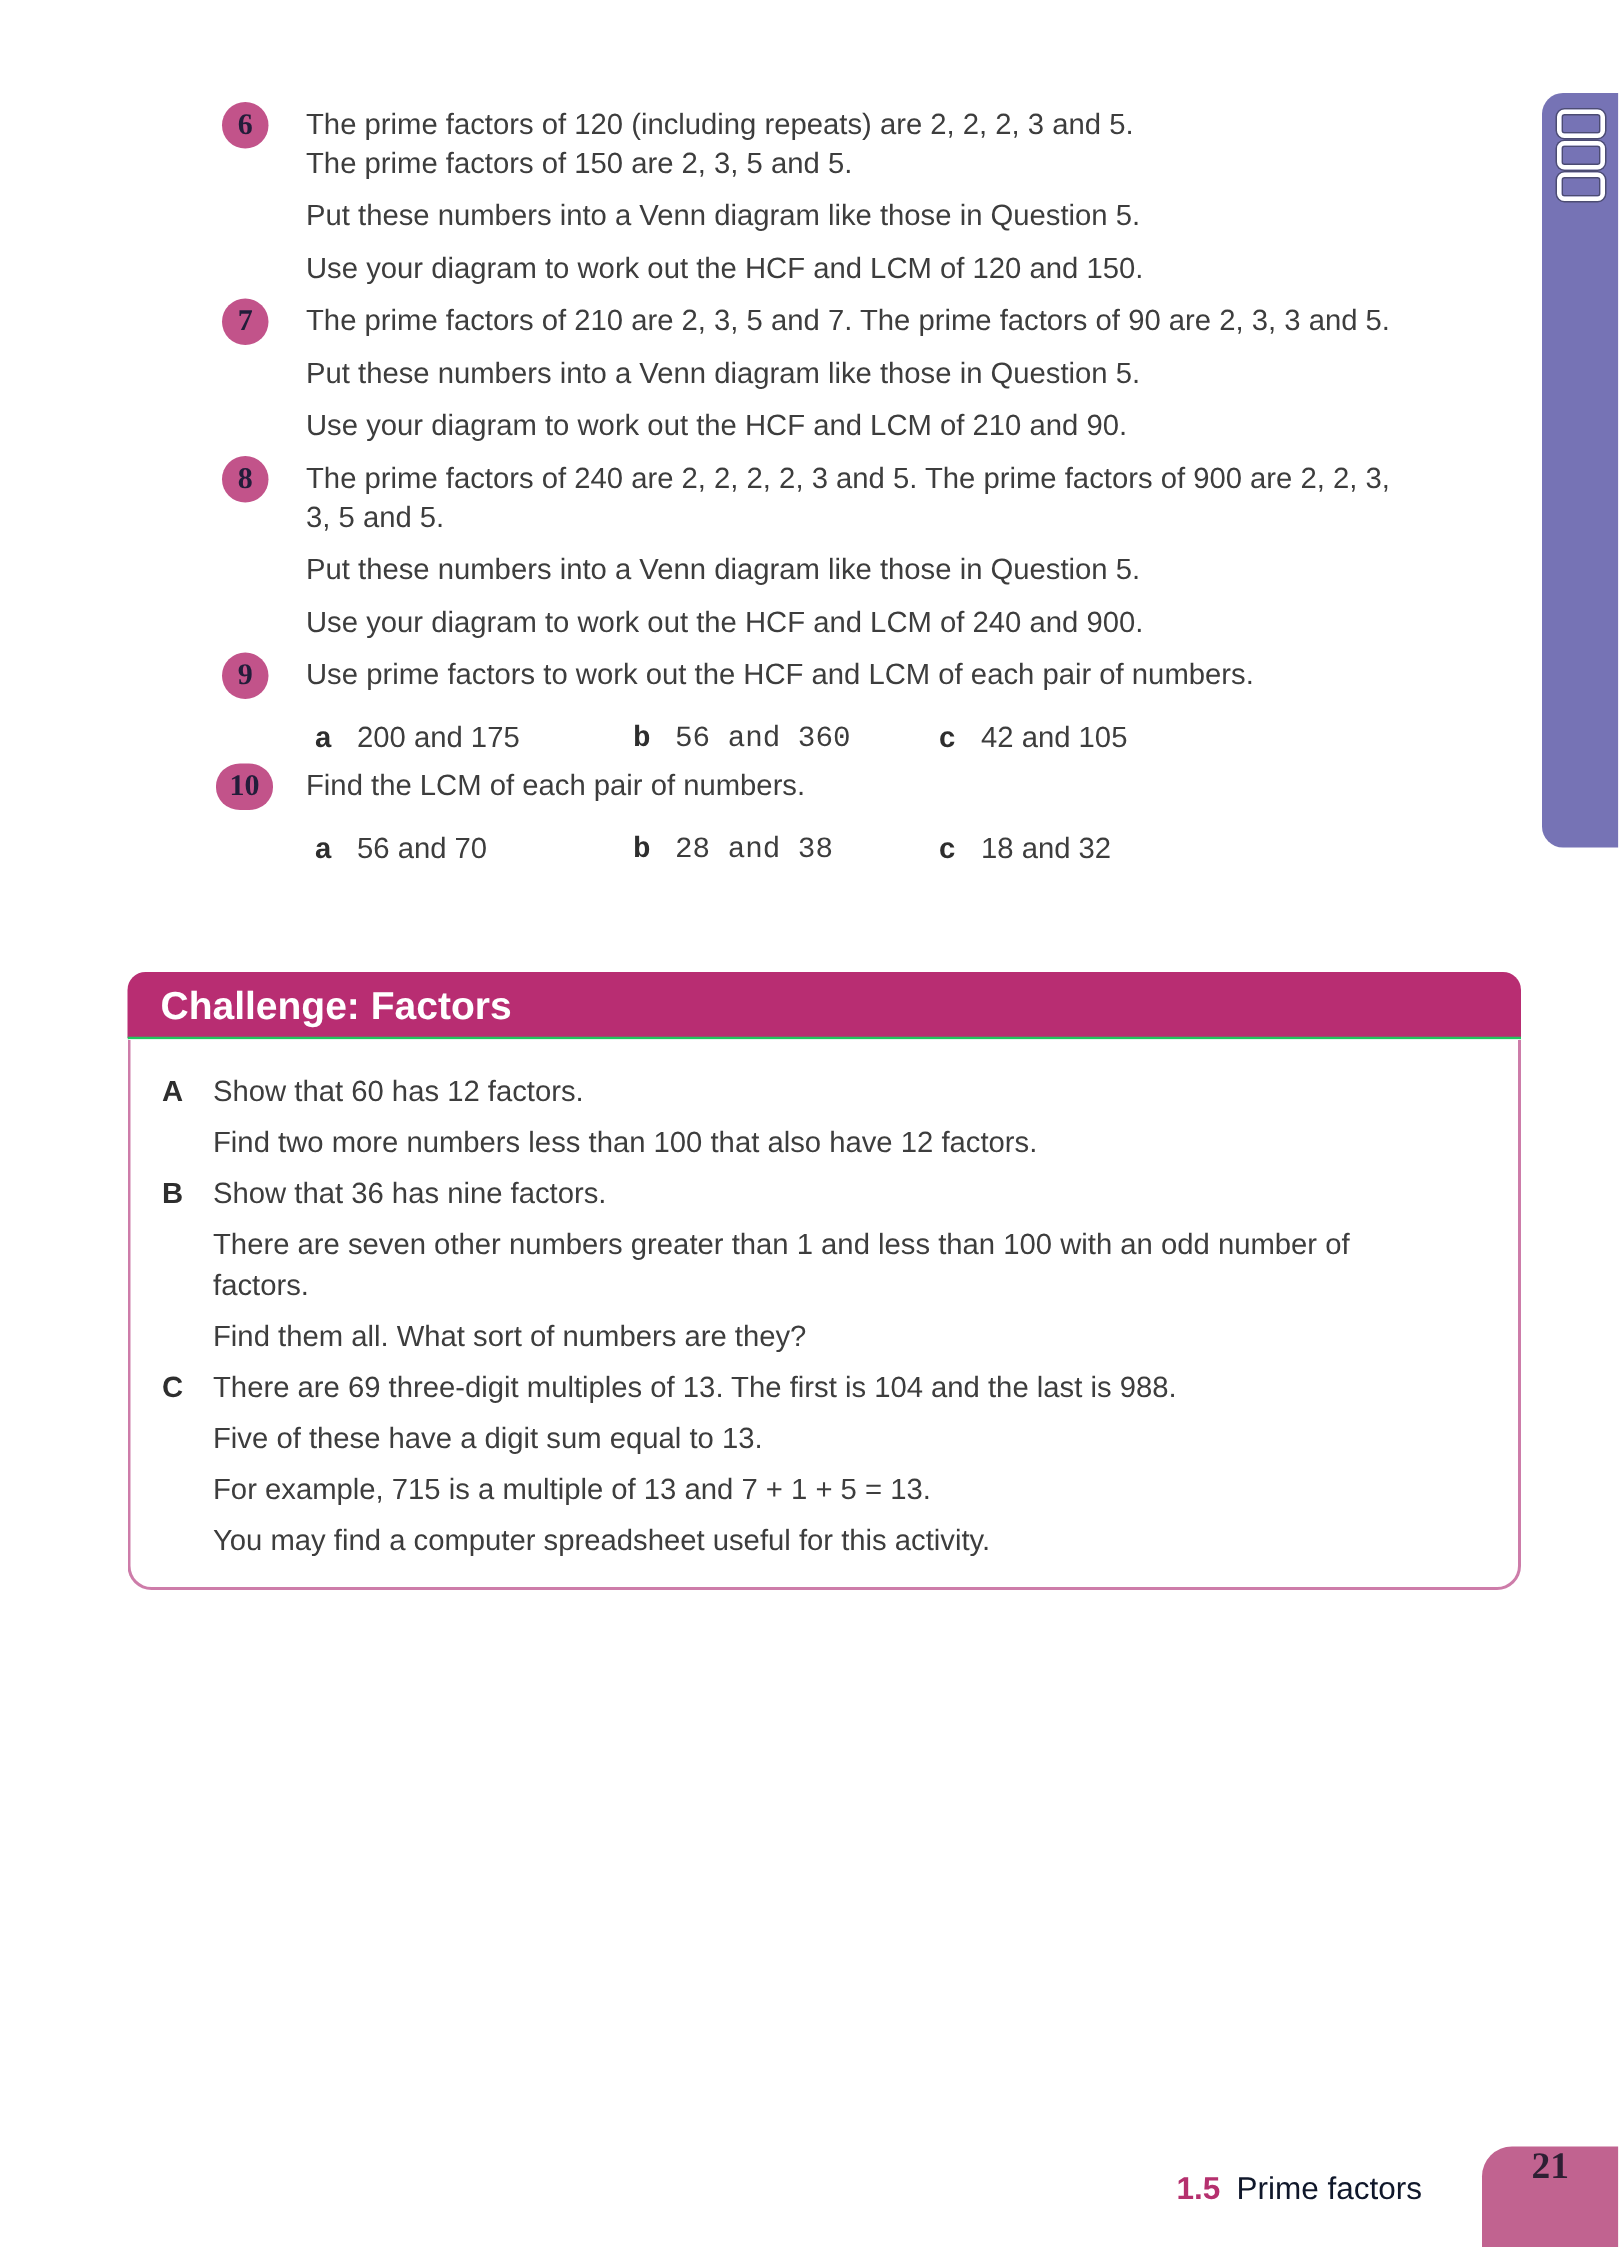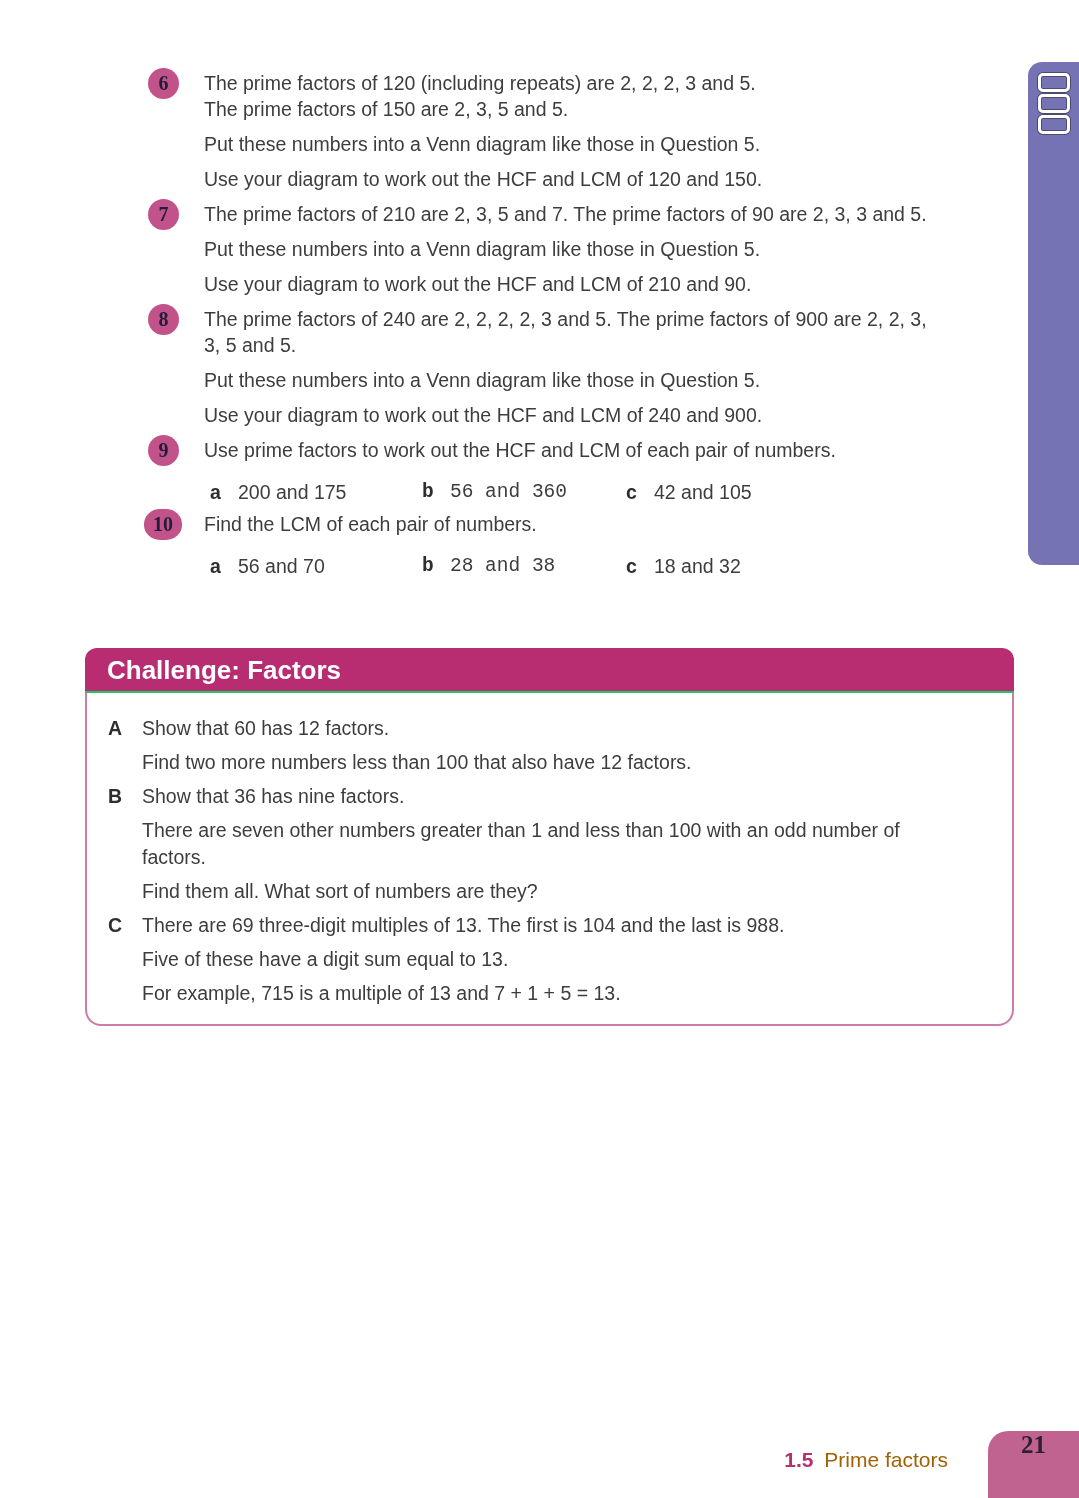--- a/index.html
+++ b/index.html
@@ -36,21 +36,21 @@
   .challenge-body{border:2px solid #cd7ca9;border-top:none;border-radius:0 0 16px 16px;
                   padding:22px 20px 10px 21px;background:#fff;}
   .challenge-item{display:flex;font-size:19.5px;line-height:27px;}
   .ci-label{flex:0 0 34px;font-weight:bold;color:#2e2e2e;}
   .ci-paras{flex:1;}
   .cpara{margin:0 0 7px;}
 
   
   .footer{position:absolute;top:1448px;right:131px;font-size:21px;white-space:nowrap;}
   .sec-num{color:#b5306e;font-weight:bold;}
-  .sec-title{color:#a16207;margin-left:5px;}
+  .sec-title{color:#0f172a;margin-left:5px;}
   .page-number-box{position:absolute;left:988px;top:1431px;right:0;bottom:0;background:#c16390;
                    border-radius:20px 0 0 0;display:flex;align-items:flex-start;justify-content:center;}
   .page-number-box span{font-family:"Liberation Serif", serif;font-weight:bold;font-size:25px;
                         color:#2e1f33;padding-bottom:6px;}
 </style>
 </head>
 <body>
 
 <div class="page">
 
@@ -140,20 +140,21 @@
             <p class="cpara">There are seven other numbers greater than 1 and less than 100 with an odd number of<br>factors.</p>
             <p class="cpara">Find them all. What sort of numbers are they?</p>
           </div>
         </div>
         <div class="challenge-item">
           <div class="ci-label">C</div>
           <div class="ci-paras">
             <p class="cpara">There are 69 three-digit multiples of 13. The first is 104 and the last is 988.</p>
             <p class="cpara">Five of these have a digit sum equal to 13.</p>
             <p class="cpara">For example, 715 is a multiple of 13 and 7 + 1 + 5 = 13.</p>
+            <p class="cpara">You may find a computer spreadsheet useful for this activity.</p>
           </div>
         </div>
       </div>
   </section>
 
   <div class="footer">
     <span class="sec-num">1.5</span>
     <span class="sec-title">Prime factors</span>
   </div>
 

